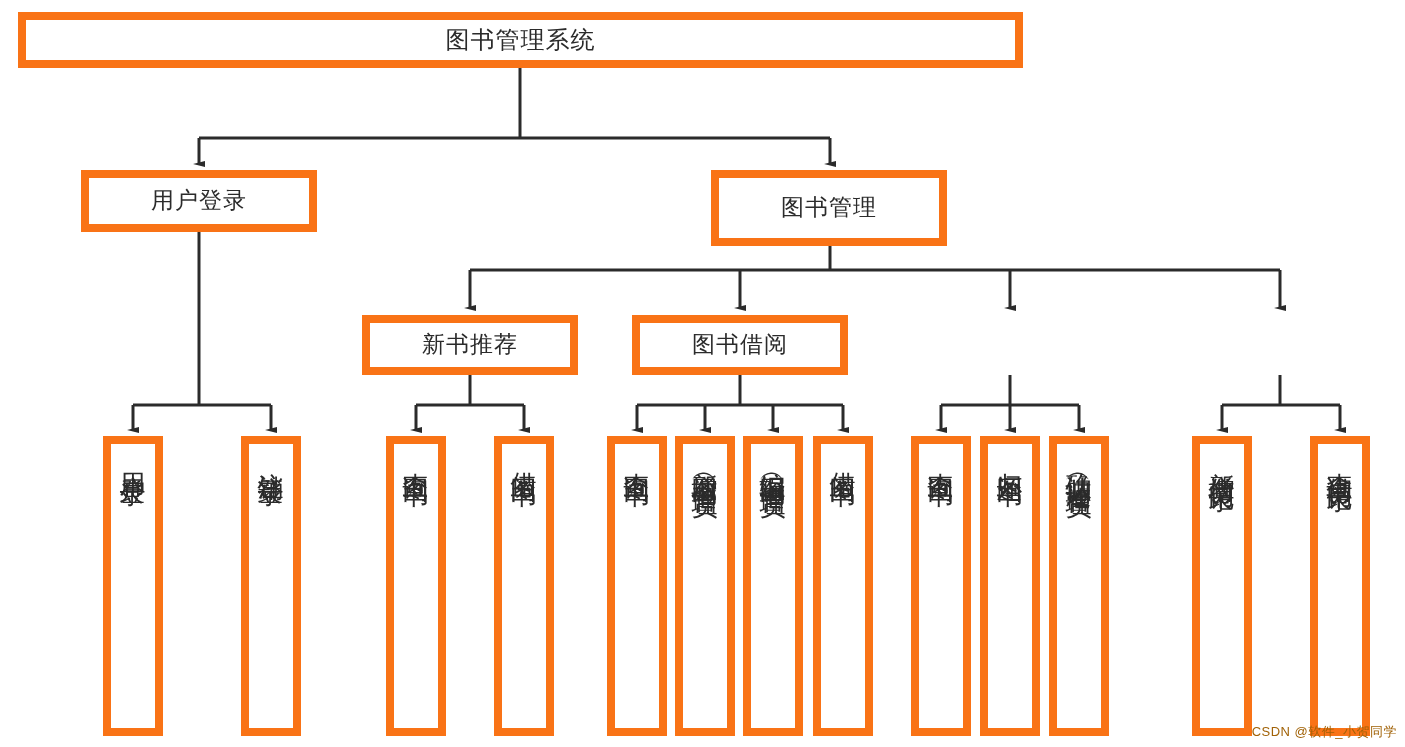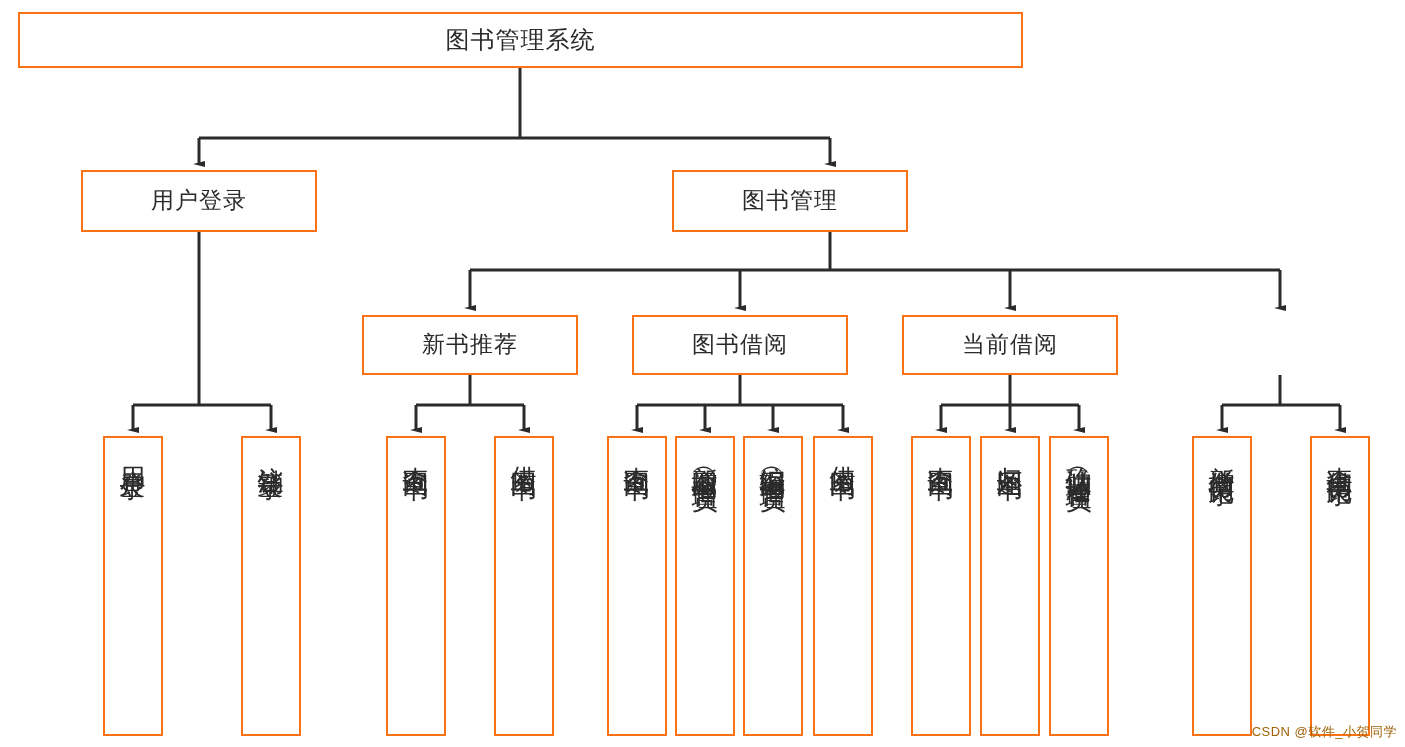--- a/index.html
+++ b/index.html
@@ -22,21 +22,21 @@
     left: 0;
     top: 0;
     width: 1405px;
     height: 747px;
     pointer-events: none;
   }
   .node {
     position: absolute;
     box-sizing: border-box;
     background: #ffffff;
-    border: 2px solid #f97316;
+    border: 8px solid #f97316;
     display: flex;
     align-items: center;
     justify-content: center;
     color: #2b2b2b;
   }
   .node .lbl {
     display: block;
     text-align: center;
     line-height: 1.18;
   }
@@ -131,33 +131,30 @@
     </g>
   </svg>
 
   <div class="node root horiz" style="left:18px; top:12px; width:1005px; height:56px;">
     <span class="lbl">图书管理系统</span>
   </div>
 
   <div class="node horiz" style="left:81px; top:170px; width:236px; height:62px;">
     <span class="lbl">用户登录</span>
   </div>
-  <div class="node horiz" style="left:672px; top:170px; width:236px; height:62px;">
+  <div class="node horiz" style="left:711px; top:170px; width:236px; height:76px;">
     <span class="lbl">图书管理</span>
   </div>
 
   <div class="node horiz" style="left:632px; top:315px; width:216px; height:60px;">
     <span class="lbl">图书借阅</span>
   </div>
   <div class="node horiz" style="left:362px; top:315px; width:216px; height:60px;">
     <span class="lbl">新书推荐</span>
   </div>
-  <div class="node horiz" style="left:902px; top:315px; width:216px; height:60px;">
-    <span class="lbl">当前借阅</span>
-  </div>
 
   <div class="node vert" style="left:103px; top:436px; width:60px; height:300px;">
     <span class="lbl">用户登录</span>
   </div>
   <div class="node vert" style="left:241px; top:436px; width:60px; height:300px;">
     <span class="lbl">注销登录</span>
   </div>
 
   <div class="node vert" style="left:386px; top:436px; width:60px; height:300px;">
     <span class="lbl">查询图书</span>

